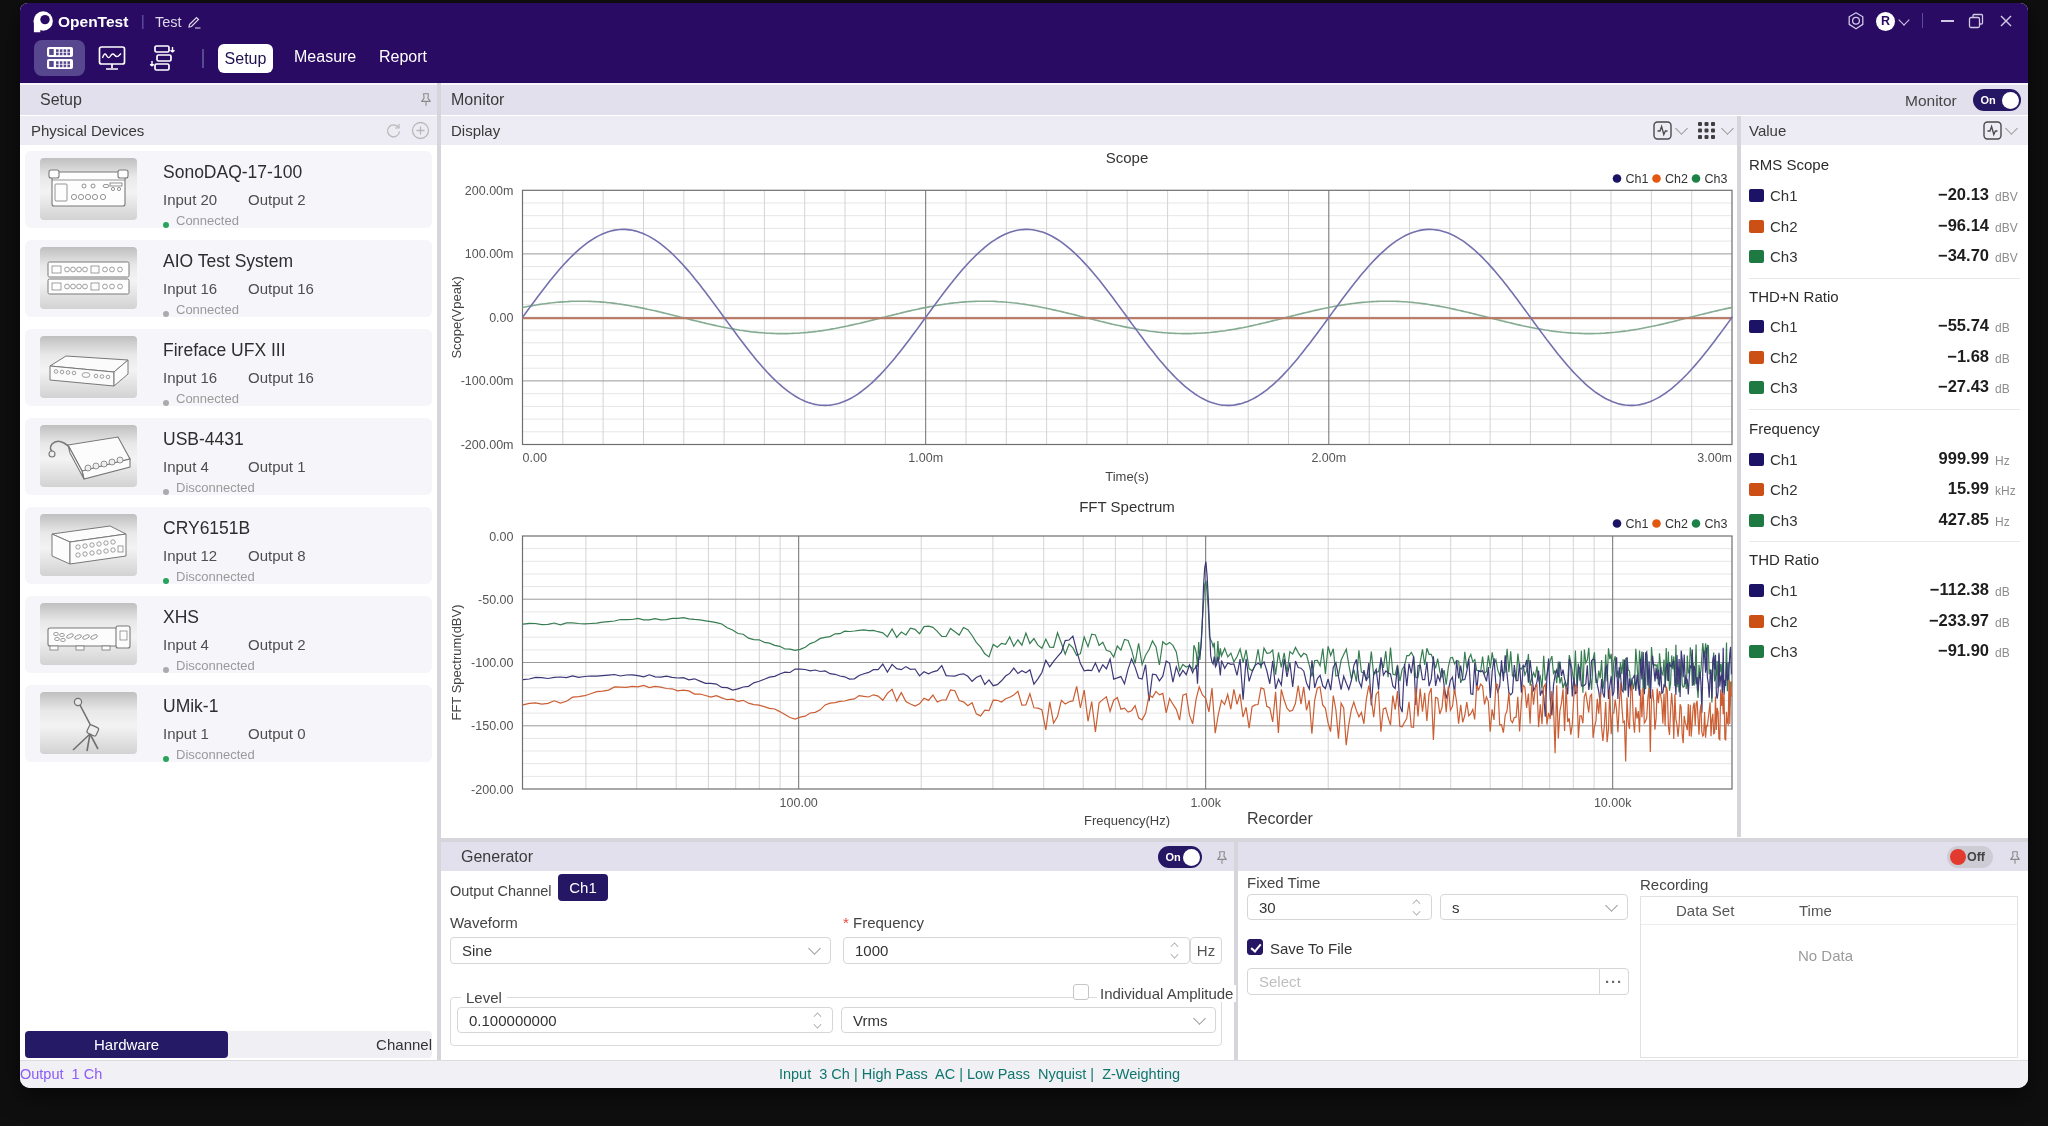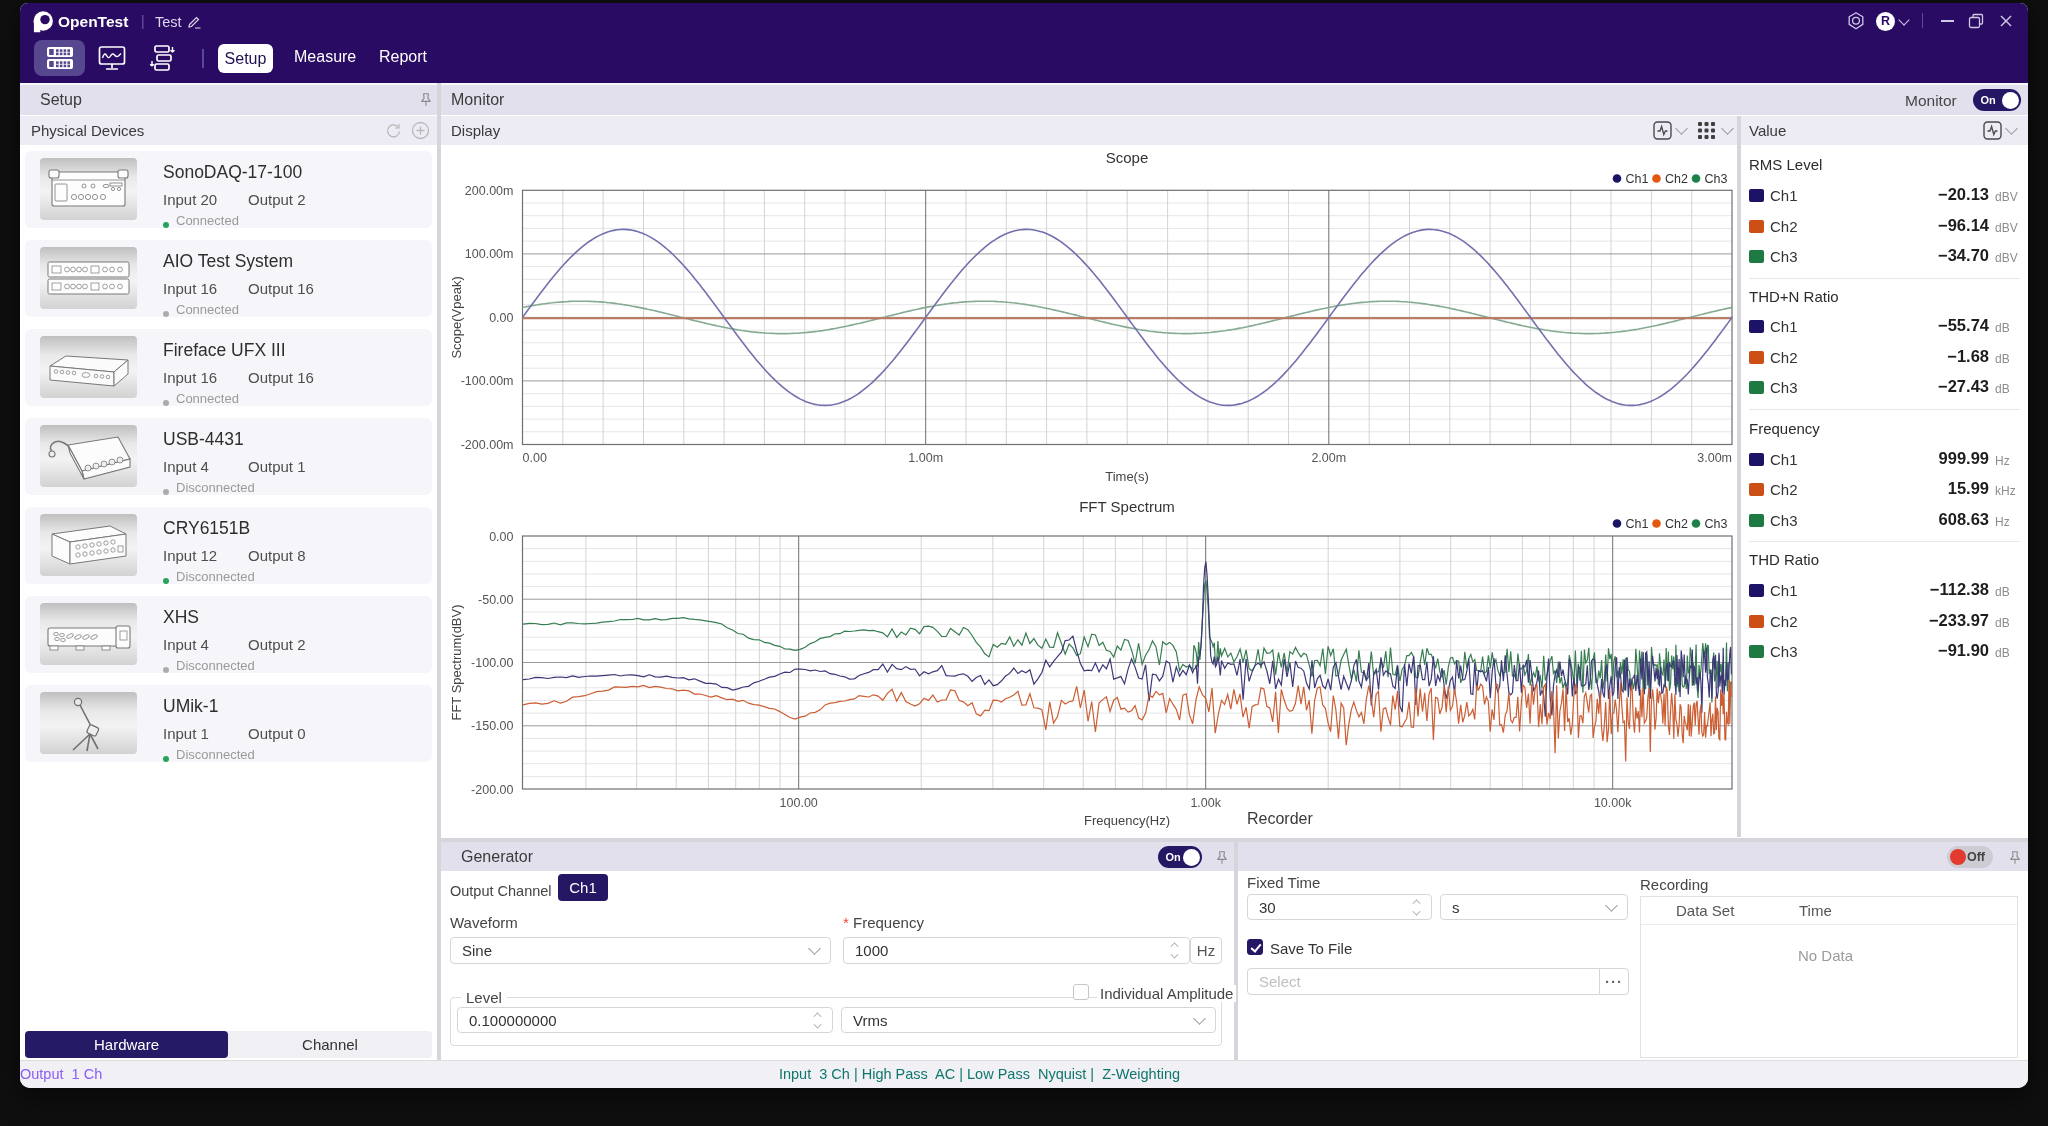--- a/index.html
+++ b/index.html
@@ -156,21 +156,21 @@
 <rect x="0" y="13" width="4" height="4" rx="1"></rect>
       <rect x="6.5" y="13" width="4" height="4" rx="1"></rect>
       <rect x="13" y="13" width="4" height="4" rx="1"></rect>
 </svg>
 <div class="chev abs" style="left:1703px;top:125px"></div>
 <svg class="abs" style="left:1963px;top:118px" width="19" height="19" viewBox="0 0 19 19" fill="none" stroke="#4a4a4a" stroke-width="1.4">
 <rect x="1" y="1" width="17" height="17" rx="3.5"></rect>
 <path d="M4.5 10 L7 10 L8.6 5.5 L10.8 13.5 L12.4 10 L14.5 10" stroke-width="1.3"></path>
 </svg>
 <div class="chev abs" style="left:1987px;top:125px"></div>
-<div class="vsec" style="top:153px">RMS Level</div>
+<div class="vsec" style="top:153px">RMS Scope</div>
 <div class="vrow" style="top:178.0px">
       <span class="sw" style="background:#1c1266"></span>
       <span class="ch">Ch1</span>
       <span class="val">−20.13</span>
       <span class="un">dBV</span>
     </div>
 <div class="vrow" style="top:208.5px">
       <span class="sw" style="background:#cc5016"></span>
       <span class="ch">Ch2</span>
       <span class="val">−96.14</span>
@@ -212,21 +212,21 @@
     </div>
 <div class="vrow" style="top:472.0px">
       <span class="sw" style="background:#cc5016"></span>
       <span class="ch">Ch2</span>
       <span class="val">15.99</span>
       <span class="un">kHz</span>
     </div>
 <div class="vrow" style="top:502.5px">
       <span class="sw" style="background:#1e7a42"></span>
       <span class="ch">Ch3</span>
-      <span class="val">608.63</span>
+      <span class="val">427.85</span>
       <span class="un">Hz</span>
     </div>
 <div class="vdiv" style="top:538px"></div>
 <div class="vsec" style="top:548px">THD Ratio</div>
 <div class="vrow" style="top:573.0px">
       <span class="sw" style="background:#1c1266"></span>
       <span class="ch">Ch1</span>
       <span class="val">−112.38</span>
       <span class="un">dB</span>
     </div>
@@ -395,21 +395,21 @@
 <line x1="50" y1="42" x2="33" y2="58"></line>
 <line x1="50" y1="42" x2="58" y2="57"></line>
 <line x1="50" y1="42" x2="47" y2="59"></line>
 </svg></div>
 <div class="ct">UMik-1</div>
 <div class="cio"><span>Input 1</span><span style="position:absolute;left:85px">Output 0</span></div>
 <div class="cst"><span class="dot" style="background:#27a35b"></span>Disconnected</div>
 </div>
 <div class="seg" style="left:5px;top:1028px;width:407px;height:27px">
       <div style="width:203px;background:#251a66;border-radius:4px;color:#fff;font-size:15px;text-align:center;line-height:27px">Hardware</div>
-      <div style="width:204px;font-size:15px;color:#333;text-align:center;line-height:27px">Channel</div>
+      <div style="width:204px;font-size:15px;color:#333;text-align:right;line-height:27px">Channel</div>
     </div>
 <svg width="2008" height="1085" viewBox="0 0 2008 1085" style="position:absolute;left:0;top:0" xmlns="http://www.w3.org/2000/svg" font-family="Liberation Sans, sans-serif">
       <text x="1107" y="160" font-size="15" fill="#333" text-anchor="middle">Scope</text>
       <circle cx="1597" cy="175.5" r="4.3" fill="#1b1464"></circle>
       <text x="1605.5" y="180.0" font-size="12.5" fill="#333">Ch1</text>
       <circle cx="1636.5" cy="175.5" r="4.3" fill="#e2580e"></circle>
       <text x="1645.0" y="180.0" font-size="12.5" fill="#333">Ch2</text>
       <circle cx="1676.0" cy="175.5" r="4.3" fill="#1d8148"></circle>
       <text x="1684.5" y="180.0" font-size="12.5" fill="#333">Ch3</text>
       <line x1="502.5" y1="200.0" x2="1712.0" y2="200.0" stroke="#e6e6e6" stroke-width="1"></line>

